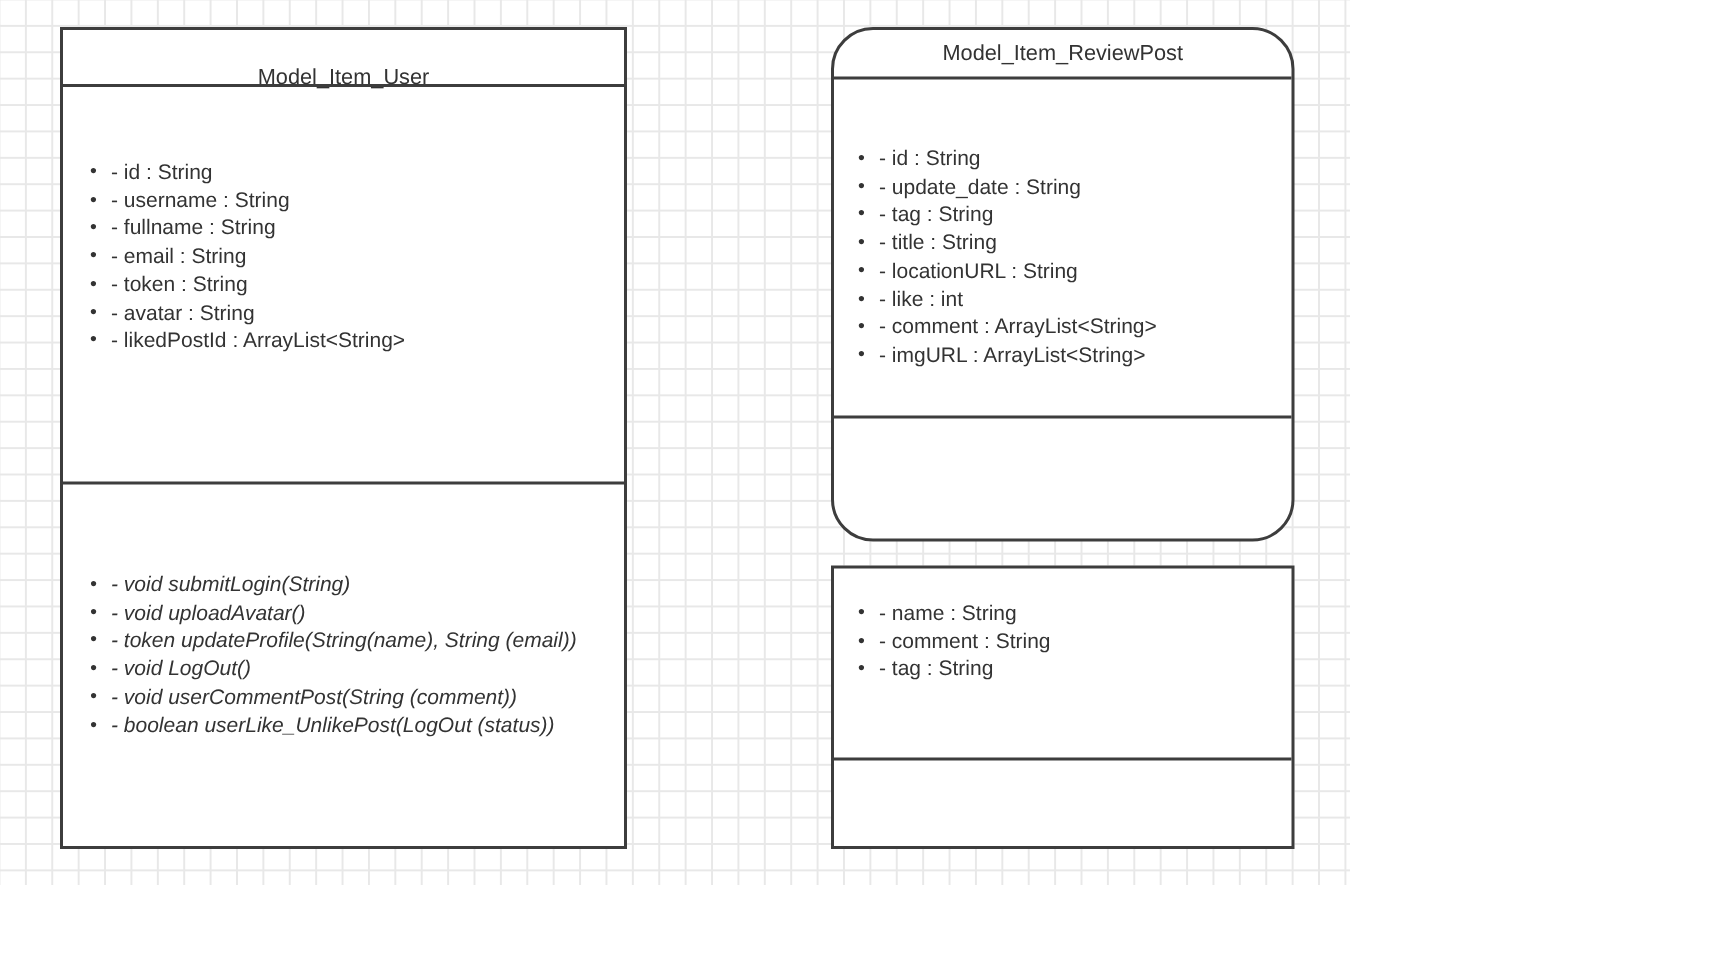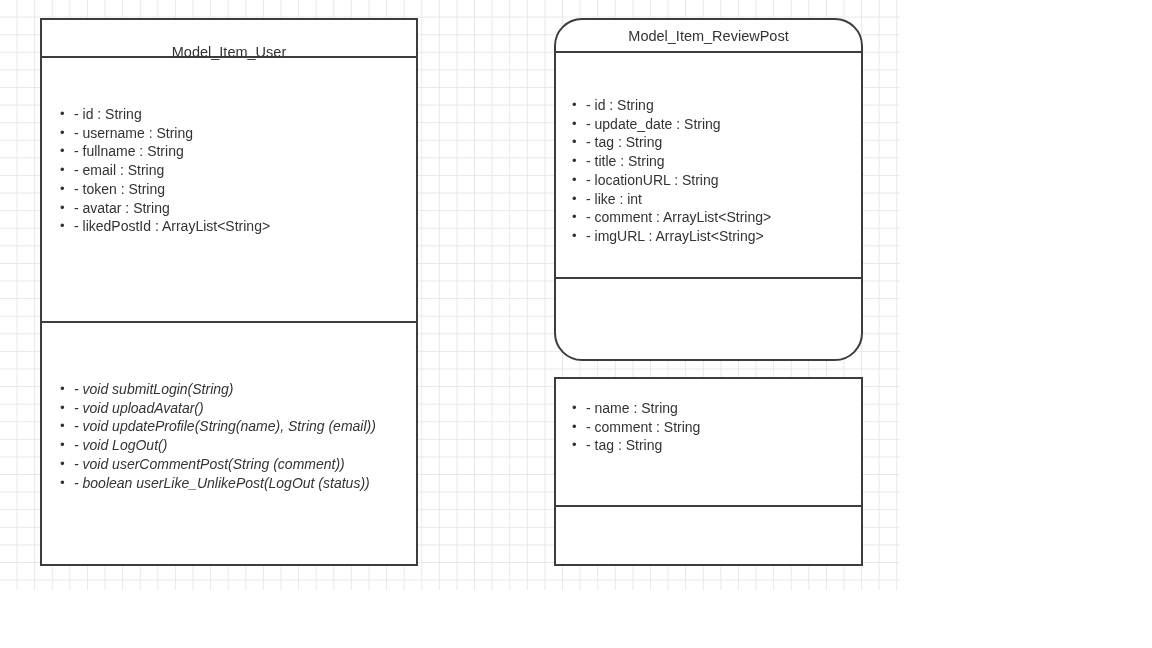--- a/index.html
+++ b/index.html
@@ -154,21 +154,21 @@
             <li>- avatar : String</li>
             <li>- likedPostId : ArrayList&lt;String&gt;</li>
           </ul>
       </div>
     </div>
     <div class="uml-compartment" id="user-methods">
       <div class="members-inner">
         <ul class="member-list" id="user-methods-list">
             <li>- void submitLogin(String)</li>
             <li>- void uploadAvatar()</li>
-            <li>- void updateProfile(String(name), String (email))</li>
+            <li>- token updateProfile(String(name), String (email))</li>
             <li>- void LogOut()</li>
             <li>- void userCommentPost(String (comment))</li>
             <li>- boolean userLike_UnlikePost(LogOut (status))</li>
           </ul>
       </div>
     </div>
   </div>
 
   <div class="uml-class" id="class-reviewpost">
     <div class="uml-header">Model_Item_ReviewPost</div>

